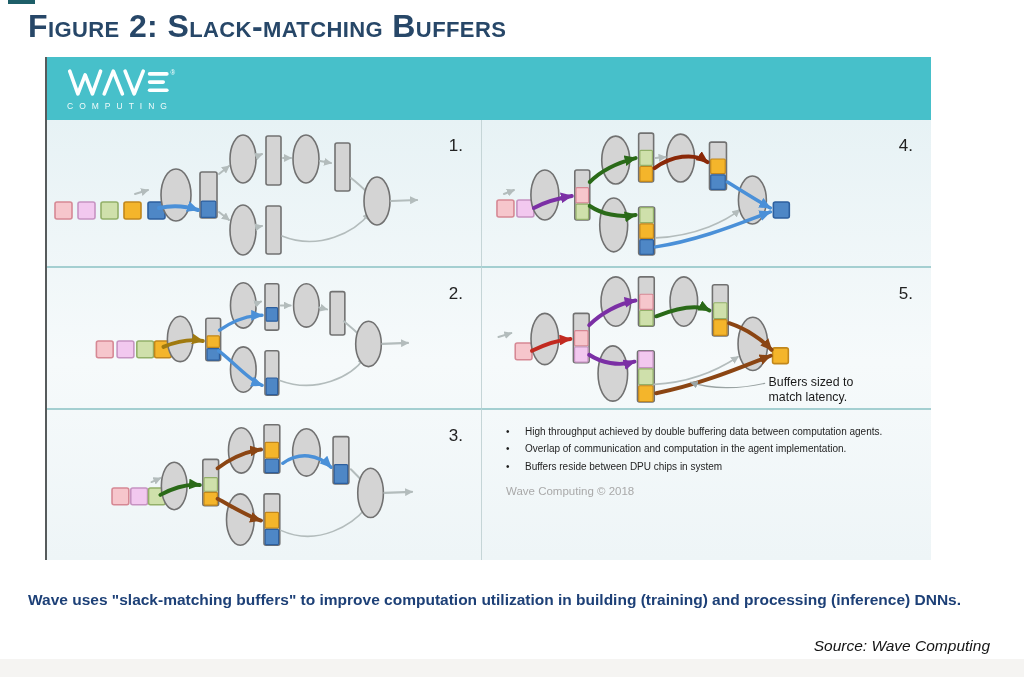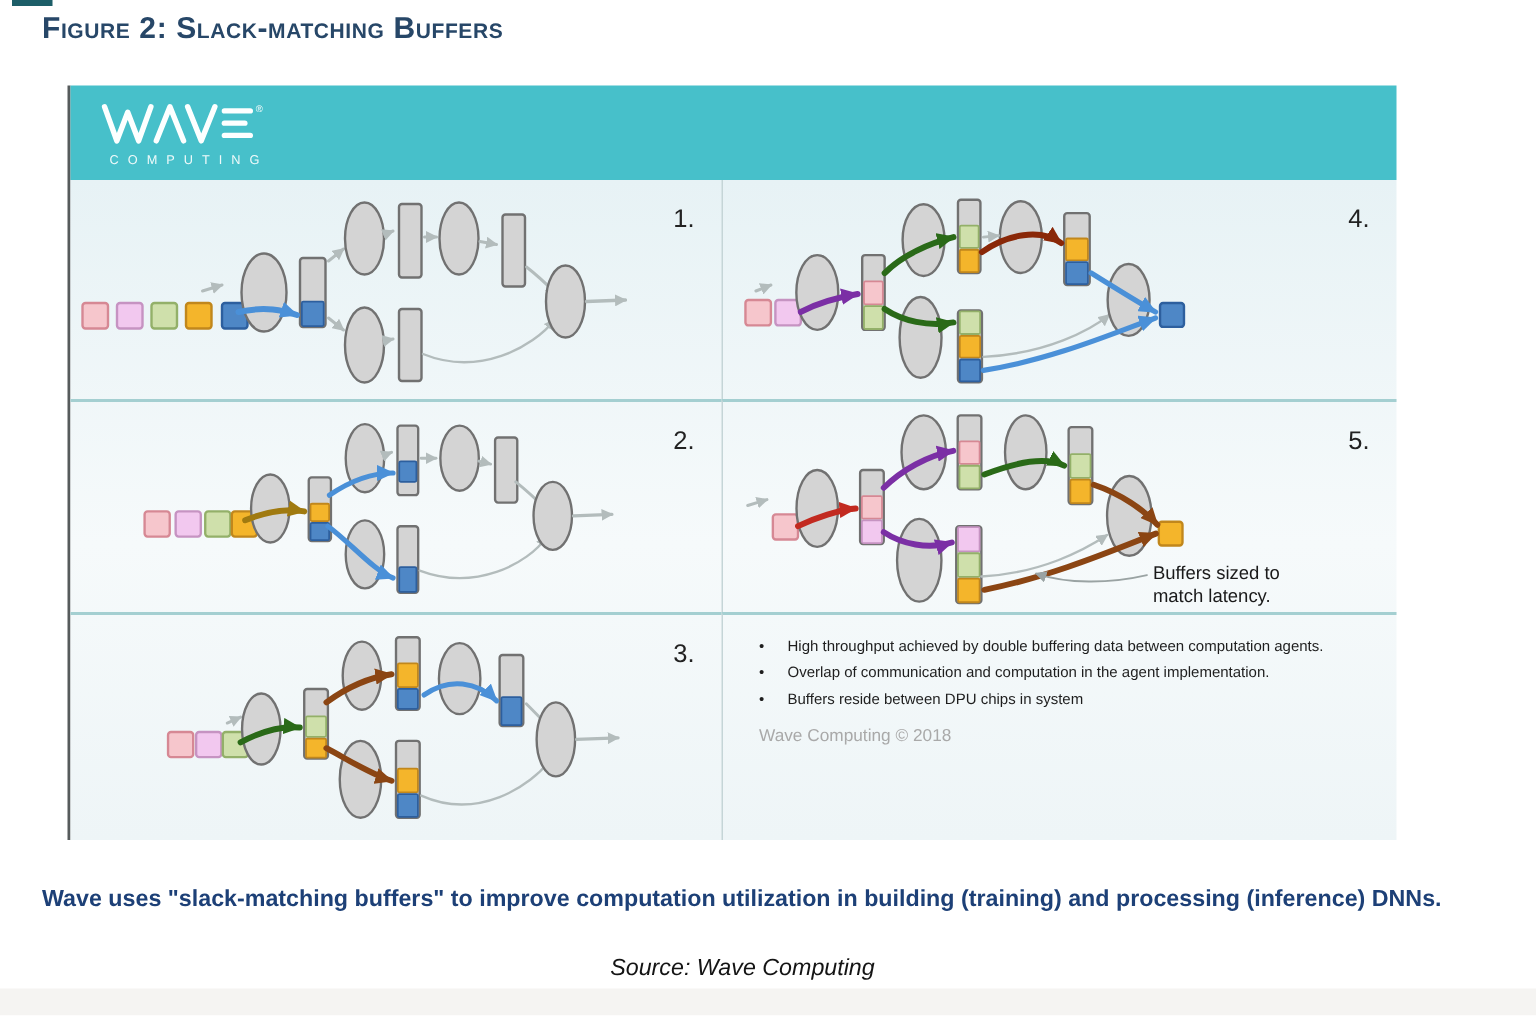--- a/index.html
+++ b/index.html
@@ -1,43 +1,43 @@
 <!DOCTYPE html>
 <html><head>
 <meta charset="utf-8">
 <style>
   html,body{margin:0;padding:0;background:#ffffff;}
   body{width:1024px;height:677px;position:relative;overflow:hidden;
        font-family:"Liberation Sans", sans-serif;}
   .corner-mark{position:absolute;left:8px;top:0;width:27px;height:4px;background:#1d5e68;}
-  .fig-title{position:absolute;left:28px;top:8px;margin:0;font-size:20px;font-weight:600;
+  .fig-title{position:absolute;left:28px;top:8px;margin:0;font-size:32px;font-weight:600;
        font-variant:small-caps;letter-spacing:.4px;color:#274768;}
   .figure{position:absolute;left:45px;top:57px;width:886px;height:503px;
        border-left:2px solid #565b5c;box-sizing:border-box;}
   .slide-header{height:63px;background:#47c0ca;display:flex;align-items:center;}
-  .logo{margin-left:20px;color:#fdffff;line-height:1;text-align:center;}
+  .logo{margin-left:20px;color:#fdffff;line-height:1;}
   .logo svg{display:block;}
   .logo-sub{font-size:8.5px;letter-spacing:6px;margin-top:3px;color:#effafa;}
   .slide-title{margin-left:auto;margin-right:16px;color:#f0fbfc;font-size:23px;word-spacing:3px;}
   .grid{display:grid;grid-template-columns:434px 450px;grid-template-rows:146px 142px 152px;
        height:440px;background:linear-gradient(180deg,#e7f2f5 0%,#f6fafb 55%,#eef5f7 100%);}
   .panel{position:relative;box-sizing:border-box;}
   .panel svg{display:block;width:100%;height:100%;}
   .r2,.r3{border-top:2px solid #a4cfd1;}
   .c2{border-left:1px solid #c5d5d7;}
   .pnum{position:absolute;top:16px;right:18px;font-size:17px;color:#222;}
   .bullets{padding:15px 14px 0 24px;}
   .bullets ul{margin:0;padding:0;list-style:none;max-width:402px;}
   .bullets li{font-size:10px;color:#1e1e1e;line-height:1.34;margin-bottom:4px;
        padding-left:19px;text-indent:-19px;}
   .bullets li::before{content:"•";display:inline-block;width:19px;text-indent:0;}
   .copyright{margin:12px 26px 0 0;color:#a9a9a9;font-size:11.5px;}
   .caption{position:absolute;left:28px;top:588px;width:940px;margin:0;font-weight:bold;
        font-size:15.5px;color:#1d4077;line-height:1.55;}
-  .source{position:absolute;left:0;top:637px;width:990px;margin:0;text-align:center;
+  .source{position:absolute;left:0;top:637px;width:990px;margin:0;text-align:right;
        font-style:italic;font-size:15.5px;color:#141414;}
   .footer-strip{position:absolute;left:0;top:659px;width:1024px;height:18px;background:#f5f4f2;}
   svg text{font-family:"Liberation Sans", sans-serif;}
 </style>
 </head>
 <body>
 
 <div class="corner-mark"></div>
 <h1 class="fig-title">Figure 2: Slack-matching Buffers</h1>
 

